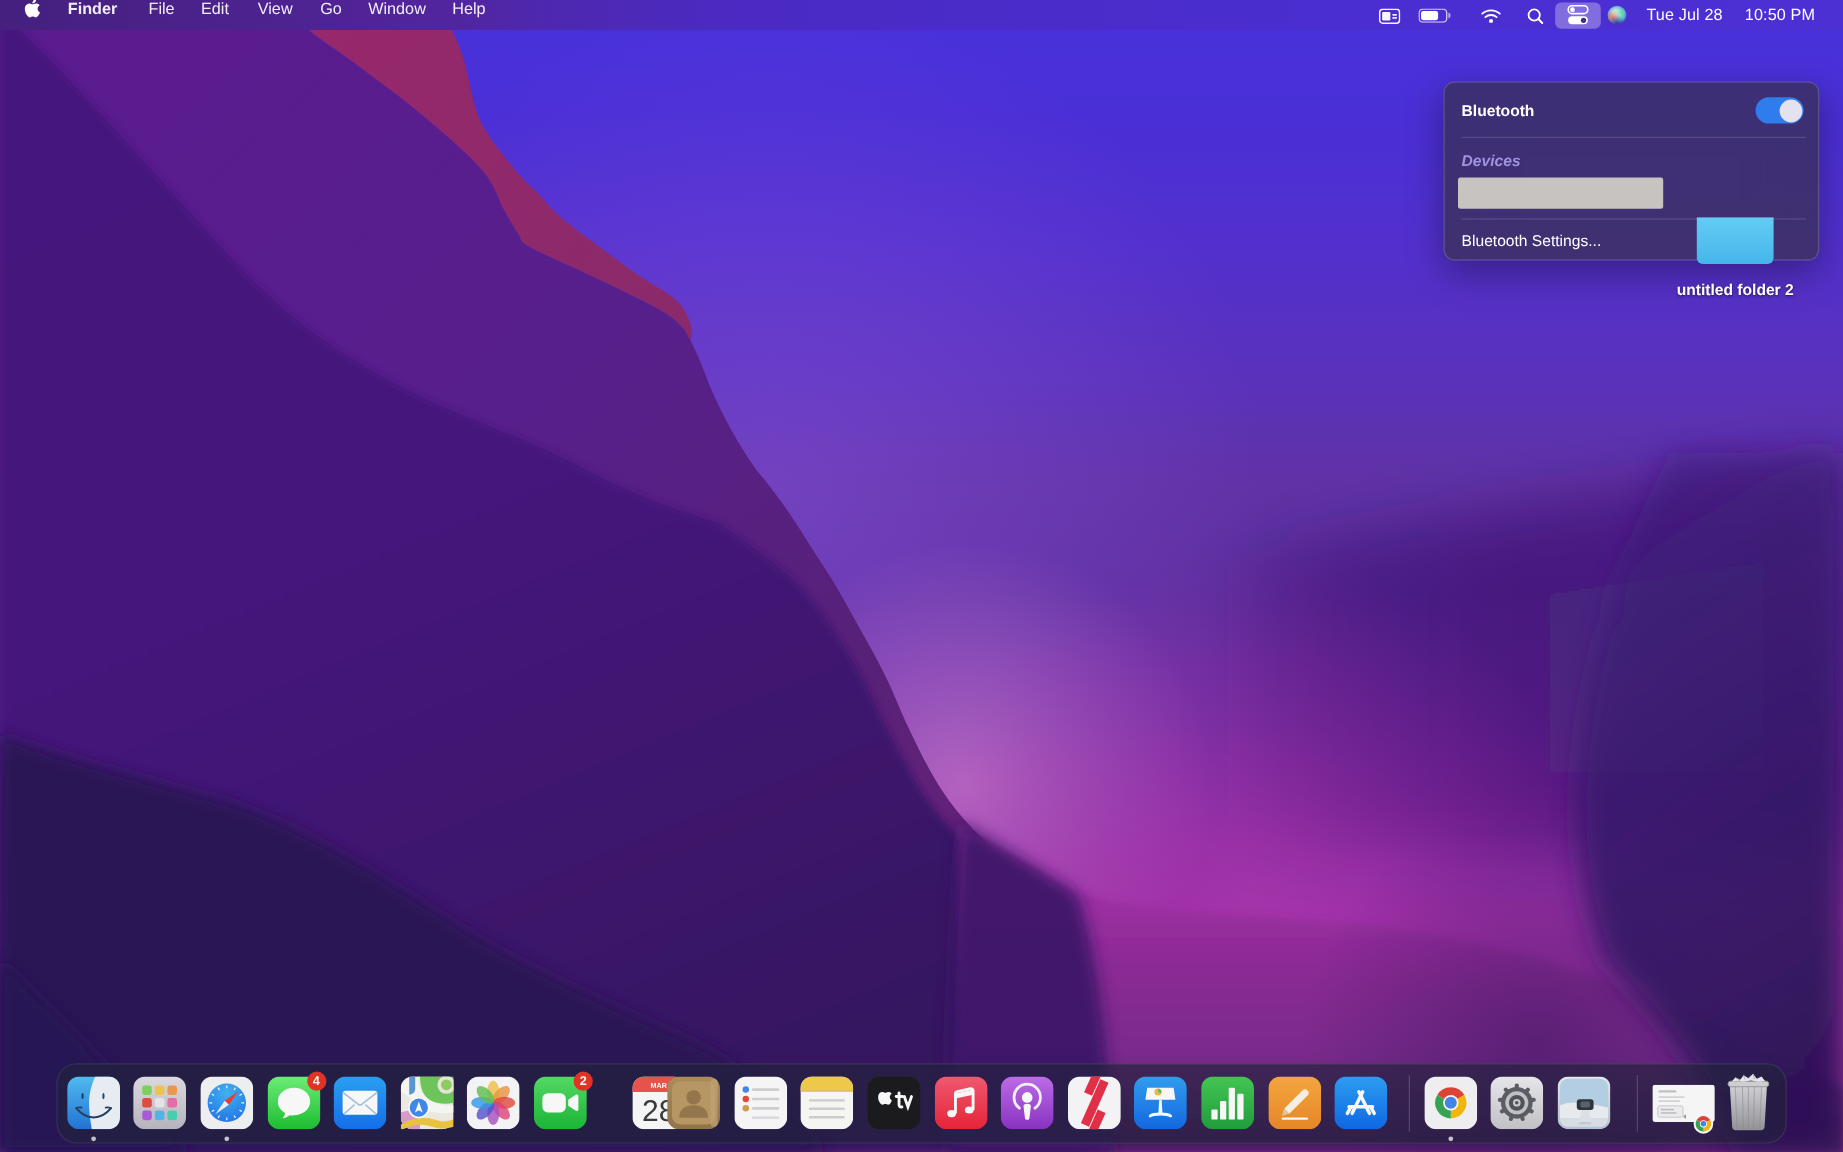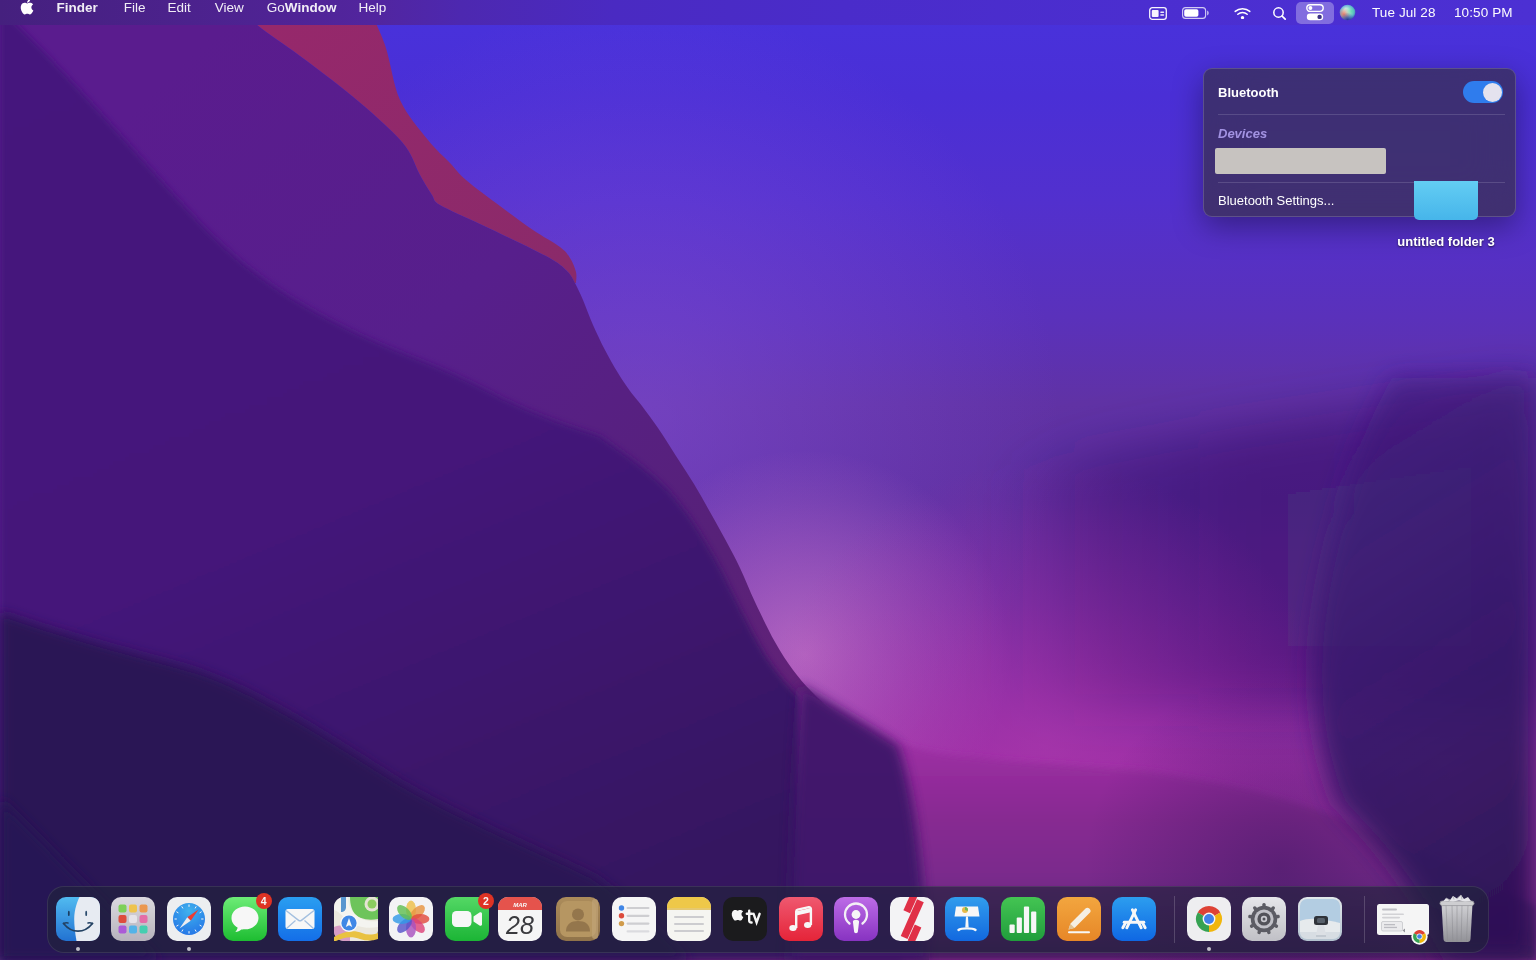--- a/index.html
+++ b/index.html
@@ -111,38 +111,38 @@
 <div id="menubar">
 <svg width="13.5" height="16" viewBox="0 0 15 17" style="margin-left:20px;">
 <path d="M12.6,9.0c0-2.2,1.8-3.2,1.9-3.3c-1.0-1.5-2.6-1.7-3.2-1.7c-1.4-0.1-2.7 0.8-3.3 0.8c-0.7,0-1.8-0.8-2.9-0.8C3.6,4.1,2.2,4.9,1.5,6.2c-1.5,2.6-0.4,6.5,1.1,8.6c0.7,1,1.6,2.2,2.7,2.1c1.1,0,1.5-0.7,2.8-0.7c1.3,0,1.7,0.7,2.9,0.7c1.2,0,1.9-1,2.6-2.1c0.8-1.2,1.2-2.4,1.2-2.4S12.6,11.5,12.6,9.0z" fill="#fff" transform="translate(0,-1.2)"></path>
 <path d="M10.4,2.6C11.0,1.9,11.4,0.9,11.3,0c-0.9,0-1.9,0.6-2.5,1.3C8.2,1.9,7.7,3,7.8,3.9C8.8,4,9.8,3.4,10.4,2.6z" fill="#fff" transform="translate(0,-1.2)"></path>
 </svg>
 <span class="mi" style="margin-left:23px;font-weight:bold;">Finder</span>
 <span class="mi" style="margin-left:26px;">File</span>
 <span class="mi" style="margin-left:22px;">Edit</span>
 <span class="mi" style="margin-left:24px;">View</span>
 <span class="mi" style="margin-left:23px;">Go</span>
-<span class="mi" style="font-weight:bold;">Window</span>
+<span class="mi" style="margin-left:22px;">Window</span>
 <span class="mi" style="margin-left:22px;">Help</span>
 </div>
 
 <div id="panel">
 <div style="position:absolute;left:14px;top:16px;font-weight:bold;">Bluetooth</div>
 <div style="position:absolute;left:259px;top:12px;width:40px;height:22px;background:#2f7ced;border-radius:11px;">
       <div style="position:absolute;right:1.5px;top:1.5px;width:19px;height:19px;background:#e4e2ee;border-radius:50%;"></div>
     </div>
 <div style="position:absolute;left:14px;right:10px;top:45px;height:1px;background:rgba(255,255,255,0.14);"></div>
 <div style="position:absolute;left:14px;top:57px;color:#a292e2;font-weight:bold;font-style:italic;">Devices</div>
 <div style="position:absolute;left:11px;top:79px;width:171px;height:26px;background:#c7c3c0;border-radius:2px;"></div>
 <div style="position:absolute;left:14px;right:10px;top:113px;height:1px;background:rgba(255,255,255,0.14);"></div>
 <div style="position:absolute;left:14px;top:124px;">Bluetooth Settings...</div>
 </div>
 
 <div id="folder" style="position:absolute;left:1414px;top:181px;width:64px;height:39px;background:linear-gradient(#63cdf3,#46b5ea);border-radius:0 0 5px 5px;"></div>
-<div style="position:absolute;left:1376px;top:234px;width:140px;text-align:center;color:#fff;font-size:13px;font-weight:600;text-shadow:0 1px 2px rgba(0,0,0,0.6);">untitled folder 3</div>
+<div style="position:absolute;left:1376px;top:234px;width:140px;text-align:center;color:#fff;font-size:13px;font-weight:600;text-shadow:0 1px 2px rgba(0,0,0,0.6);">untitled folder 2</div>
 
 <div id="dock"></div>
 <div id="dockicons" style="filter:brightness(0.97) saturate(0.96);">
 <div style="position:absolute;left:55.8px;top:897px;width:44px;height:44px;"><svg width="44" height="44" viewBox="0 0 44 44">
         <defs>
           <linearGradient id="g_fin" x1="0" y1="0" x2="0" y2="1">
             <stop offset="0" stop-color="#50c1fb"></stop>
             <stop offset="1" stop-color="#2076dd"></stop>
           </linearGradient>
         </defs>
@@ -245,21 +245,21 @@
         <defs>
           <linearGradient id="g_ft" x1="0" y1="0" x2="0" y2="1">
             <stop offset="0" stop-color="#52e065"></stop>
             <stop offset="1" stop-color="#17bc33"></stop>
           </linearGradient>
         </defs>
         <rect width="44" height="44" rx="10" fill="url(#g_ft)"></rect>
 <rect x="7" y="14" width="19.5" height="16" rx="4.5" fill="#fff"></rect>
 <path d="M28.5,19.5 L34.5,15.5 C35.6,14.8 37,15.3 37,16.7 L37,27.3 C37,28.7 35.6,29.2 34.5,28.5 L28.5,24.5 Z" fill="#fff"></path>
       </svg><div class="badge">2</div></div>
-<div style="position:absolute;left:498px;top:897px;width:44px;height:32px;font-style:italic;"><svg width="44" height="44" viewBox="0 0 44 44">
+<div style="position:absolute;left:527px;top:897px;width:44px;height:32px;"><svg width="44" height="44" viewBox="0 0 44 44">
         <rect width="44" height="44" rx="10" fill="#fdfdfd"></rect>
 <path d="M0,10 L0,10 C0,4.5 4.5,0 10,0 L34,0 C39.5,0 44,4.5 44,10 L44,13 L0,13 Z" fill="#f1544d"></path>
 <text x="22" y="9.5" font-family="Liberation Sans" font-size="6" font-weight="bold" fill="#fff" text-anchor="middle">MAR</text>
 <text x="22" y="37" font-family="Liberation Sans" font-size="25" fill="#3c3c40" text-anchor="middle">28</text>
       </svg></div>
 <div style="position:absolute;left:556.2px;top:897px;width:44px;height:44px;"><svg width="44" height="44" viewBox="0 0 44 44">
         <defs>
           <linearGradient id="g_ct" x1="0" y1="0" x2="0" y2="1">
             <stop offset="0" stop-color="#b2905c"></stop>
             <stop offset="1" stop-color="#96764a"></stop>

